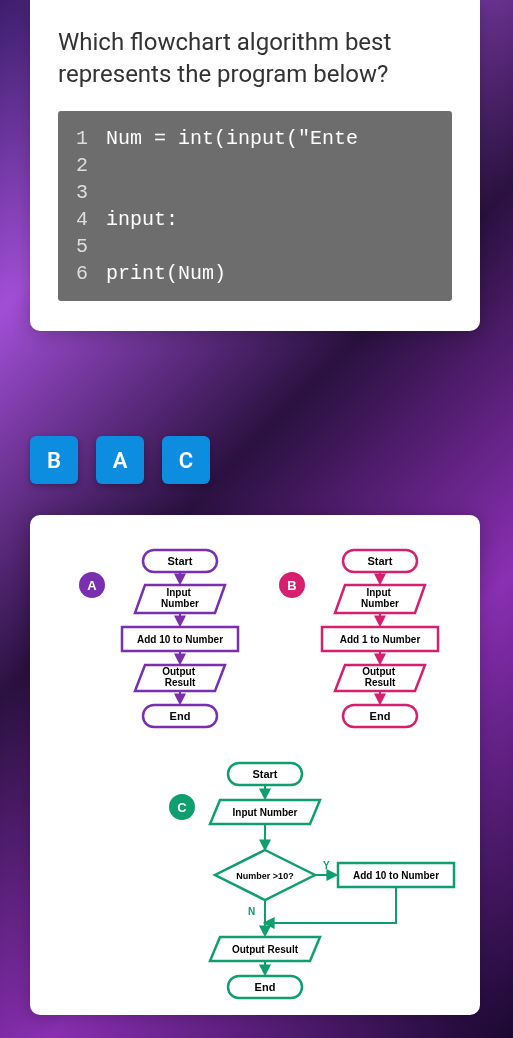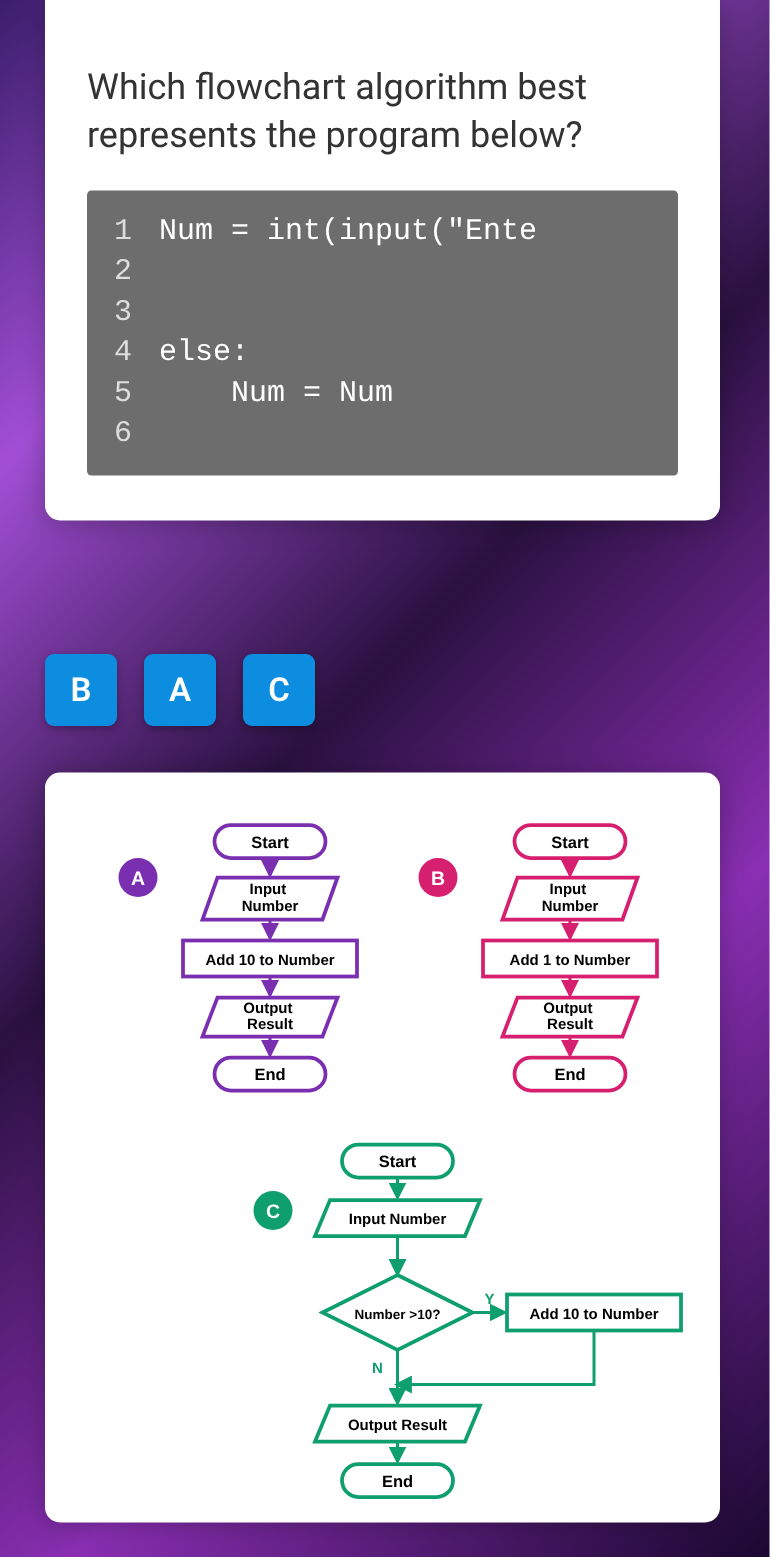--- a/index.html
+++ b/index.html
@@ -19,21 +19,21 @@
     background:#fff;
     border-radius:0 0 10px 10px;
     box-shadow:0 2px 18px rgba(0,0,0,.25);
     padding:26px 28px 30px 28px;
     box-sizing:border-box;
   }
   .question {
     font-size:24px;
     color:#333;
     line-height:1.35;
-    margin:16px 0 20px 0;
+    margin:0 0 20px 0;
     font-weight:400;
   }
   .codebox {
     background:#6d6d6d;
     border-radius:3px;
     padding:14px 0 14px 0;
     font-family: "Consolas","Courier New",monospace;
     font-size:20px;
     color:#fff;
     overflow:hidden;
@@ -88,28 +88,28 @@
         <span class="src">Num = int(input("Ente</span>
       </div>
     <div class="line">
         <span class="gutter">2</span>
       </div>
     <div class="line">
         <span class="gutter">3</span>
       </div>
     <div class="line">
         <span class="gutter">4</span>
-        <span class="src">else:</span>
+        <span class="src">input:</span>
       </div>
     <div class="line">
         <span class="gutter">5</span>
-        <span class="src">    Num = Num</span>
       </div>
     <div class="line">
         <span class="gutter">6</span>
+        <span class="src">print(Num)</span>
       </div>
   </div>
 </div>
 
 <div class="answers">
   <div class="ans">B</div>
   <div class="ans">A</div>
   <div class="ans">C</div>
 </div>
 

